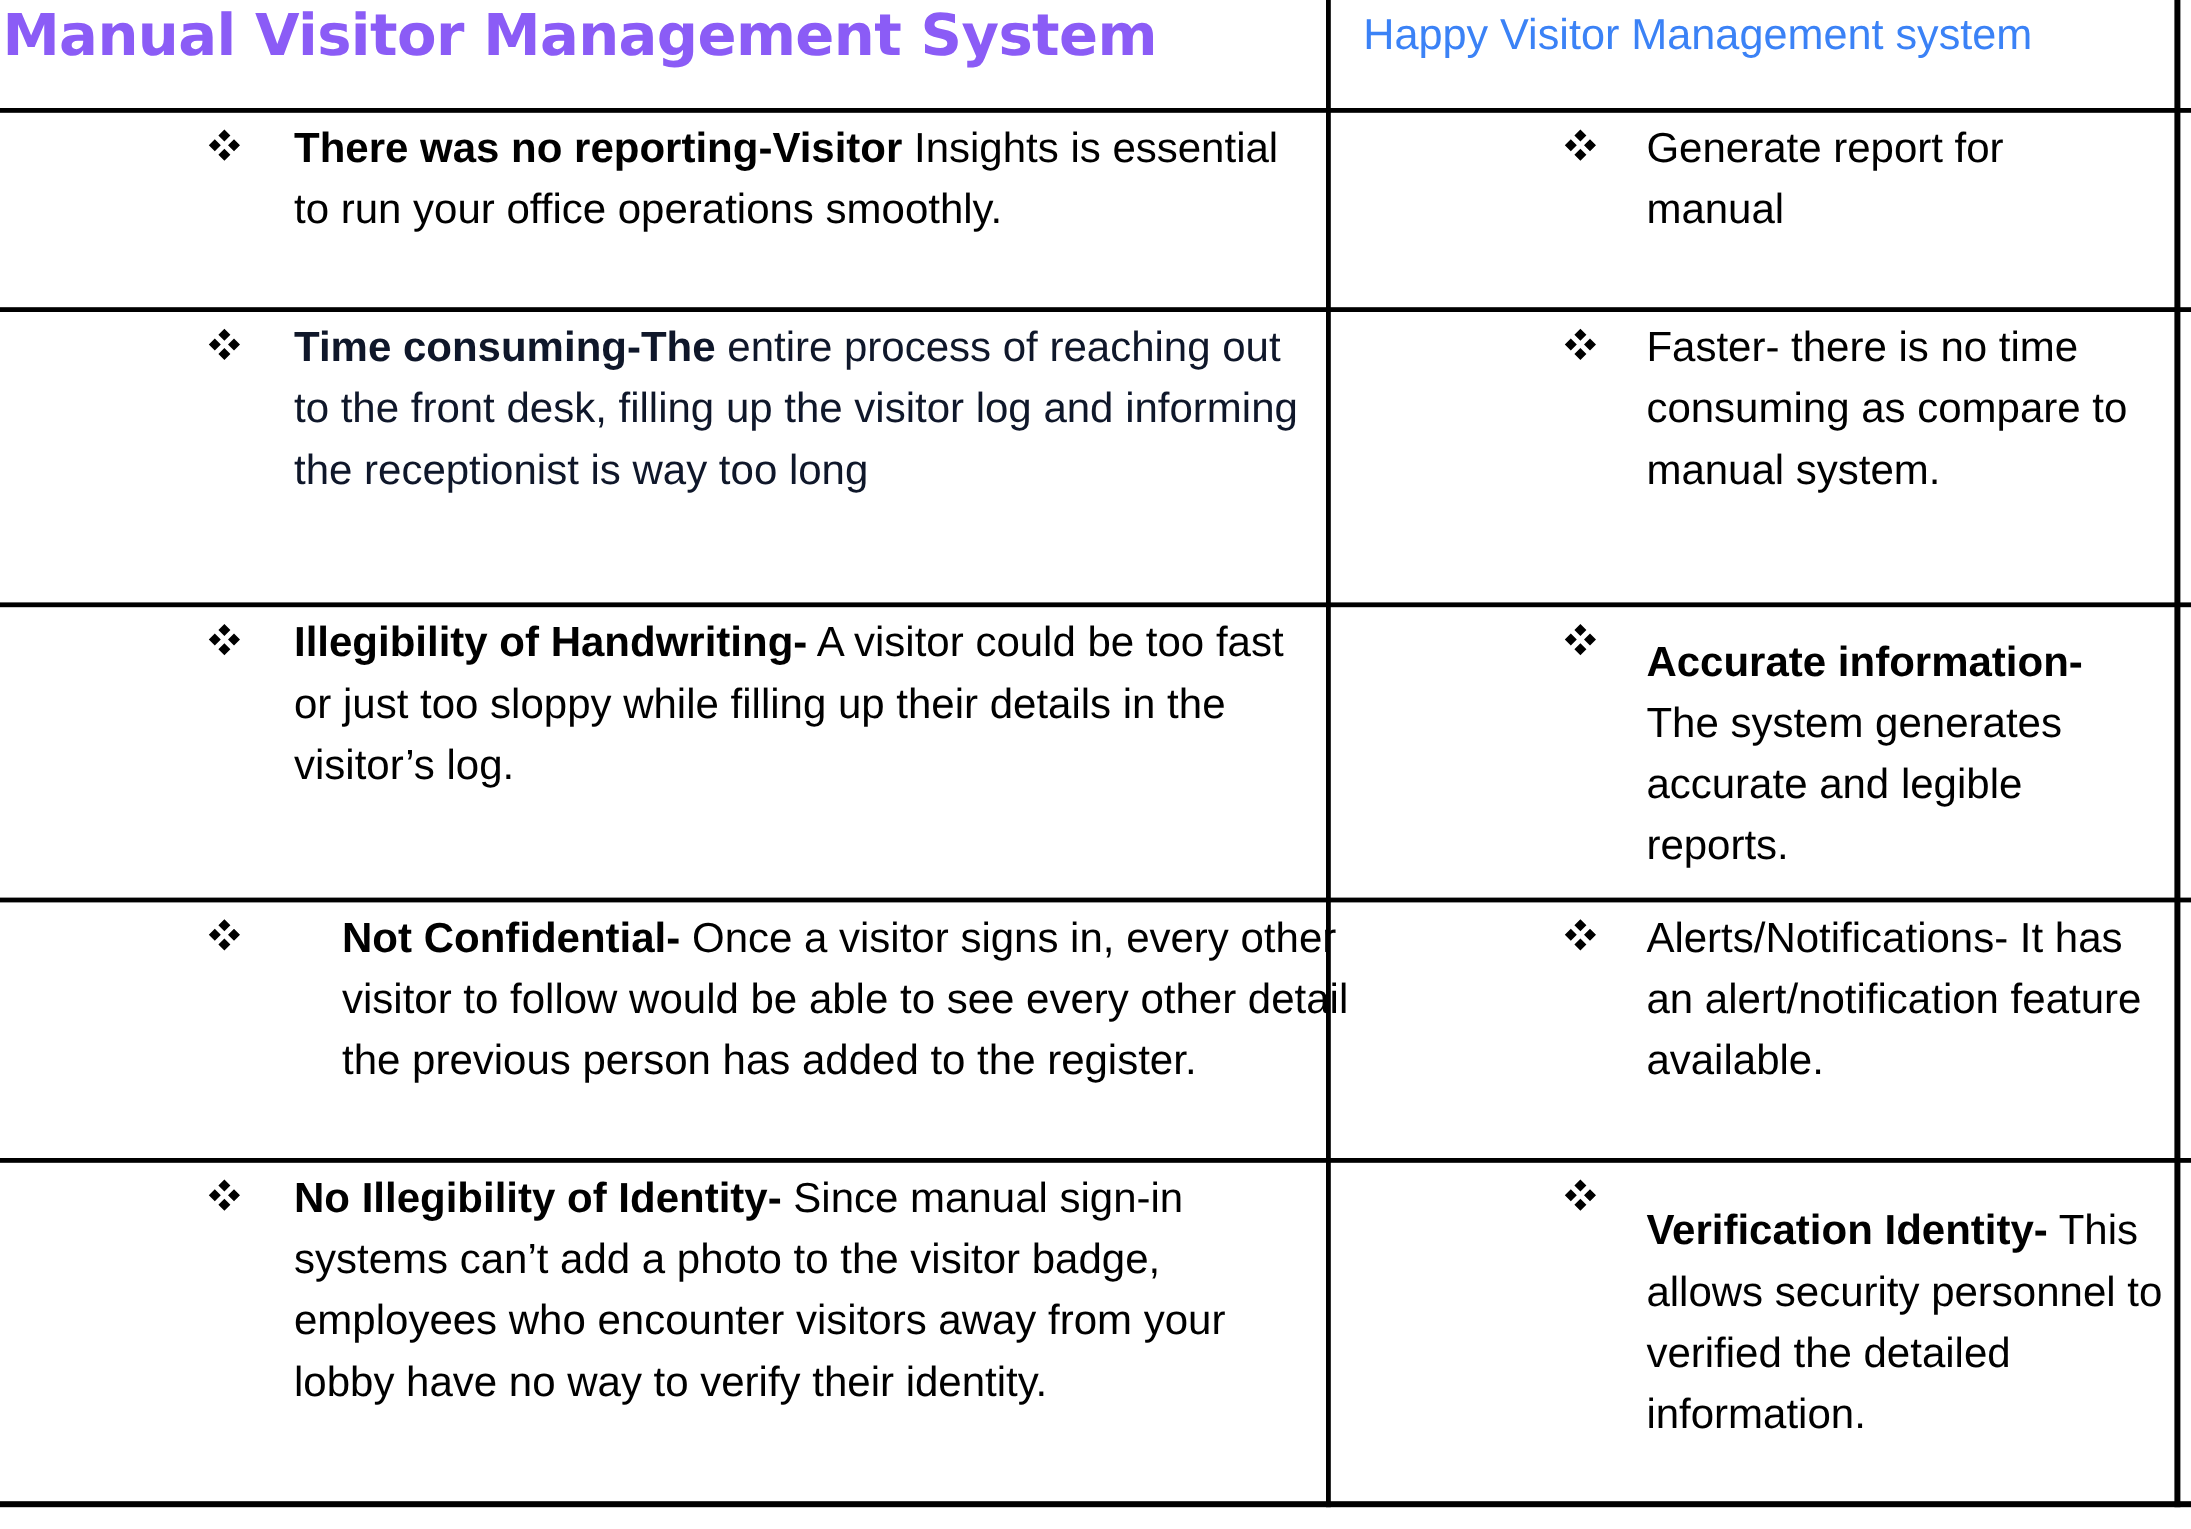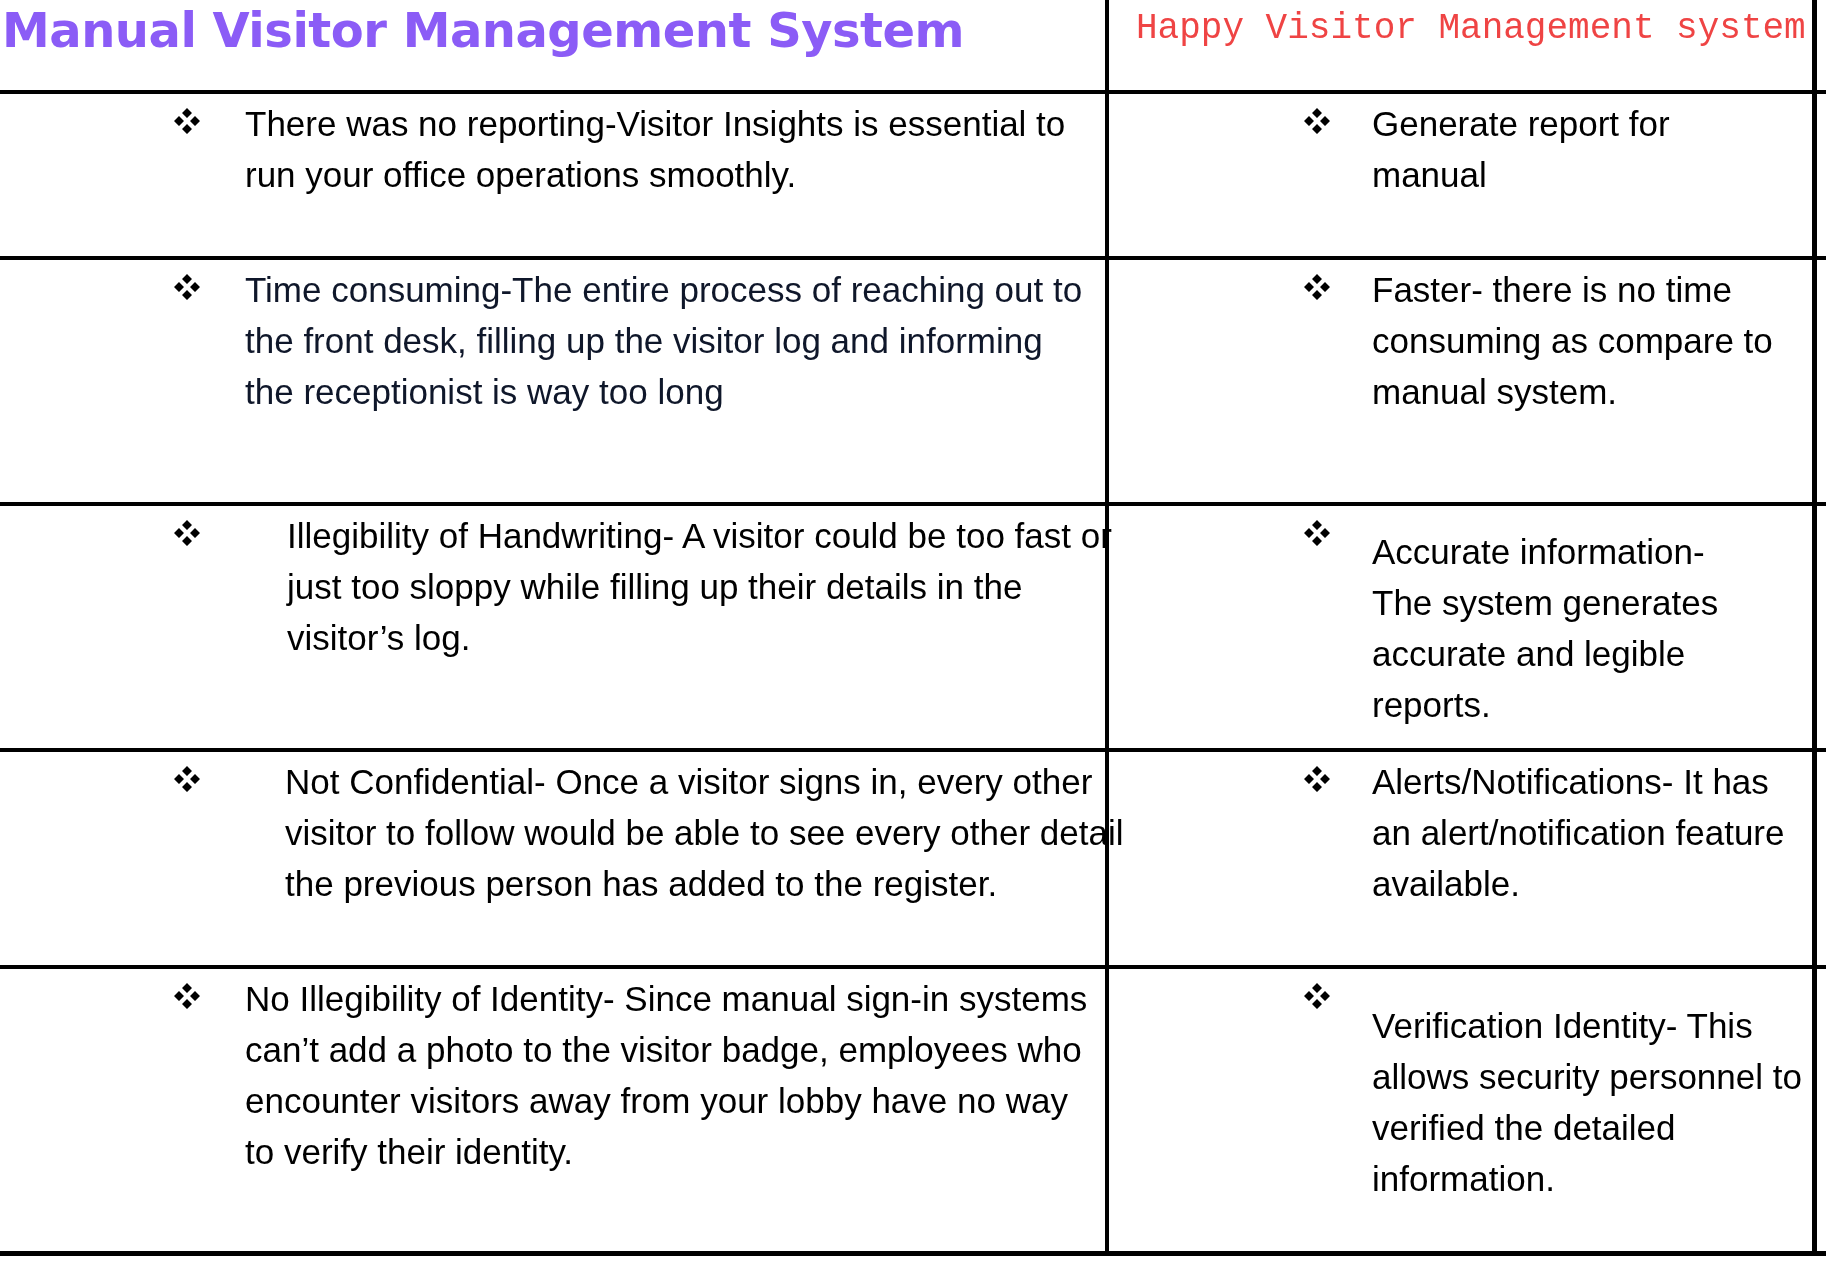--- a/index.html
+++ b/index.html
@@ -10,33 +10,33 @@
   .hline { position: absolute; left: 0; height: 4px; background: #000; }
   .vline { position: absolute; width: 4px; background: #000; }
   .title-left {
     position: absolute; left: 2px; top: 2px;
     font-family: "DejaVu Sans", sans-serif; font-weight: bold;
     font-size: 48px; letter-spacing: -0.5px; color: #8b5cf6;
     white-space: nowrap;
   }
   .title-right {
     position: absolute; left: 1136px; top: 8px;
-    font-family: Liberation Mono, monospace;
-    font-size: 36px; color: #ef4444; white-space: nowrap;
+    font-family: Liberation Sans, sans-serif;
+    font-size: 36px; color: #3b82f6; white-space: nowrap;
   }
   .cell { position: absolute; }
   .bullet {
     position: absolute; top: 6px; width: 30px; height: 30px;
   }
   .bullet svg { width: 30px; height: 30px; display: block; }
   .text {
     position: absolute; font-size: 35px; line-height: 51px;
     font-family: "Liberation Sans", sans-serif;
   }
-  .text b { font-weight: normal; }
+  .text b { font-weight: bold; }
   .grey { color: #0f172a; }
 </style>
 </head>
 <body>
 
 <div class="title-left">Manual Visitor Management System</div>
 <div class="title-right">Happy Visitor Management system</div>
 
 <div class="hline" style="top:90px; width:1826px;"></div>
 <div class="hline" style="top:256px; width:1826px;"></div>
@@ -88,21 +88,21 @@
     <b></b><span>Faster- there is no time consuming as compare to manual system.</span>
   </div>
 </div>
 
 <div class="cell" style="left:0; top:506px;">
   <div class="bullet" style="left:172px; top:12px;">
     <svg viewBox="0 0 30 30">
         <path d="M15 2 L20 7 L15 12 L10 7Z M7 10 L12 15 L7 20 L2 15Z M23 10 L28 15 L23 20 L18 15Z M15 18 L20 23 L15 28 L10 23Z" fill="#000"></path>
       </svg>
   </div>
-  <div class="text" style="left:245px; top:4px; width:860px;margin-left:42px;">
+  <div class="text" style="left:245px; top:4px; width:860px;">
     <b>Illegibility of Handwriting-</b><span> A visitor could be too fast or just too sloppy while filling up their details in the visitor’s log.</span>
   </div>
 </div>
 <div class="cell" style="left:0; top:506px;">
   <div class="bullet" style="left:1302px; top:12px;">
     <svg viewBox="0 0 30 30">
         <path d="M15 2 L20 7 L15 12 L10 7Z M7 10 L12 15 L7 20 L2 15Z M23 10 L28 15 L23 20 L18 15Z M15 18 L20 23 L15 28 L10 23Z" fill="#000"></path>
       </svg>
   </div>
   <div class="text" style="left:1372px; top:20px; width:390px;">

